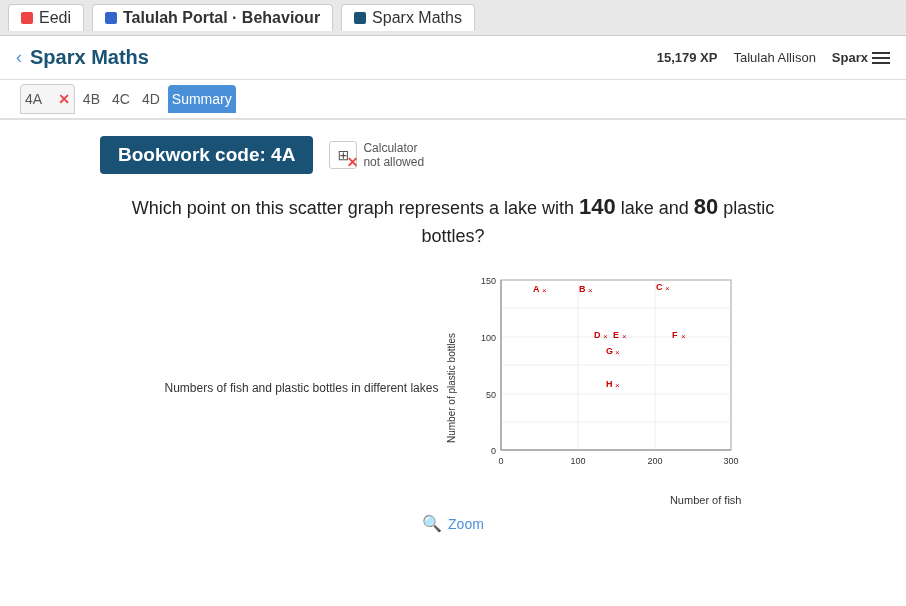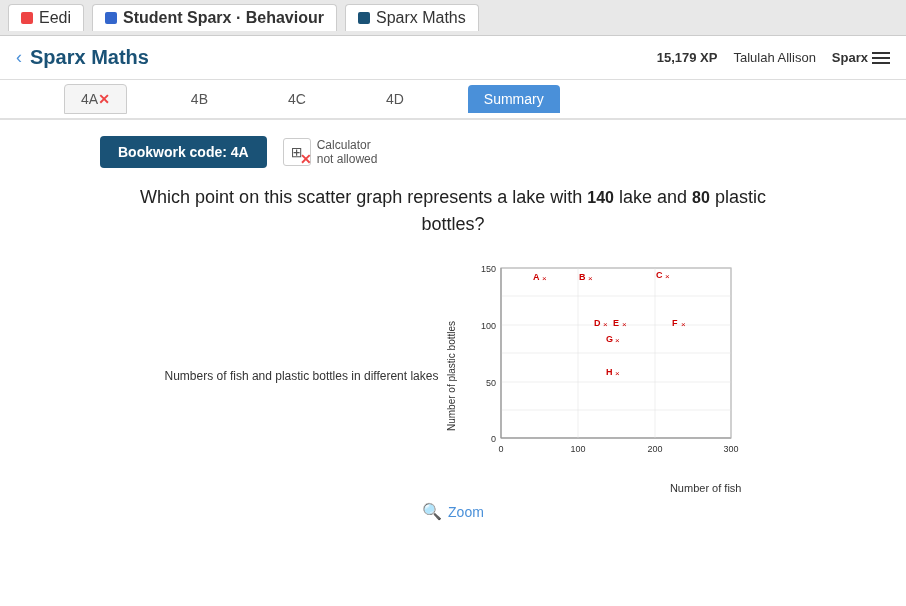--- a/index.html
+++ b/index.html
@@ -112,29 +112,28 @@
       background: #fff;
       display: flex;
       align-items: center;
       padding: 0 20px;
       gap: 4px;
       border-bottom: 2px solid #e0e0e0;
       flex-shrink: 0;
       height: 40px;
     }
     .nav-tab {
-      padding: 6px 16px;
+      padding: 6px 4px;
       font-size: 14px;
       color: #555;
       cursor: pointer;
       border-radius: 4px 4px 0 0;
       display: flex;
       align-items: center;
-      gap: 0;
-      margin-left: 44px;
+      gap: 16px;
     }
     .nav-tab.current {
       background: #f5f5f5;
       border: 1px solid #ccc;
     }
     .nav-tab.summary-tab {
       background: #4a90d9;
       color: #fff;
     }
     .x-mark {
@@ -160,21 +159,21 @@
       gap: 16px;
       margin-bottom: 16px;
       align-self: flex-start;
       margin-left: 60px;
     }
     .bookwork-code {
       background: #1a5276;
       color: #fff;
       padding: 8px 18px;
       border-radius: 4px;
-      font-size: 14px;
+      font-size: 19px;
       font-weight: bold;
     }
     .calculator-info {
       display: flex;
       align-items: center;
       gap: 6px;
       font-size: 12px;
       color: #555;
     }
     .calc-icon {
@@ -200,21 +199,21 @@
     
     .question-text {
       font-size: 18px;
       text-align: center;
       color: #222;
       margin-bottom: 20px;
       line-height: 1.5;
       max-width: 650px;
     }
     .question-text strong {
-      font-size: 16px;
+      font-size: 22px;
     }
 
     
     .graph-container {
       display: flex;
       flex-direction: row;
       align-items: center;
       gap: 8px;
     }
     .graph-title {
@@ -262,21 +261,21 @@
 </head>
 <body>
 
 <div class="browser-bar">
   <div class="browser-tab">
     <span class="tab-icon"></span>
     <span>Eedi</span>
   </div>
   <div class="browser-tab active">
     <span class="tab-icon tab-icon-blue"></span>
-    <span>Student Sparx · Behaviour</span>
+    <span>Talulah Portal · Behaviour</span>
   </div>
   <div class="browser-tab">
     <span class="tab-icon" style="background:#1a5276;"></span>
     <span>Sparx Maths</span>
   </div>
 </div>
 
 <div class="app-header">
   <span class="back-btn">‹</span>
   <span class="app-title">Sparx Maths</span>

